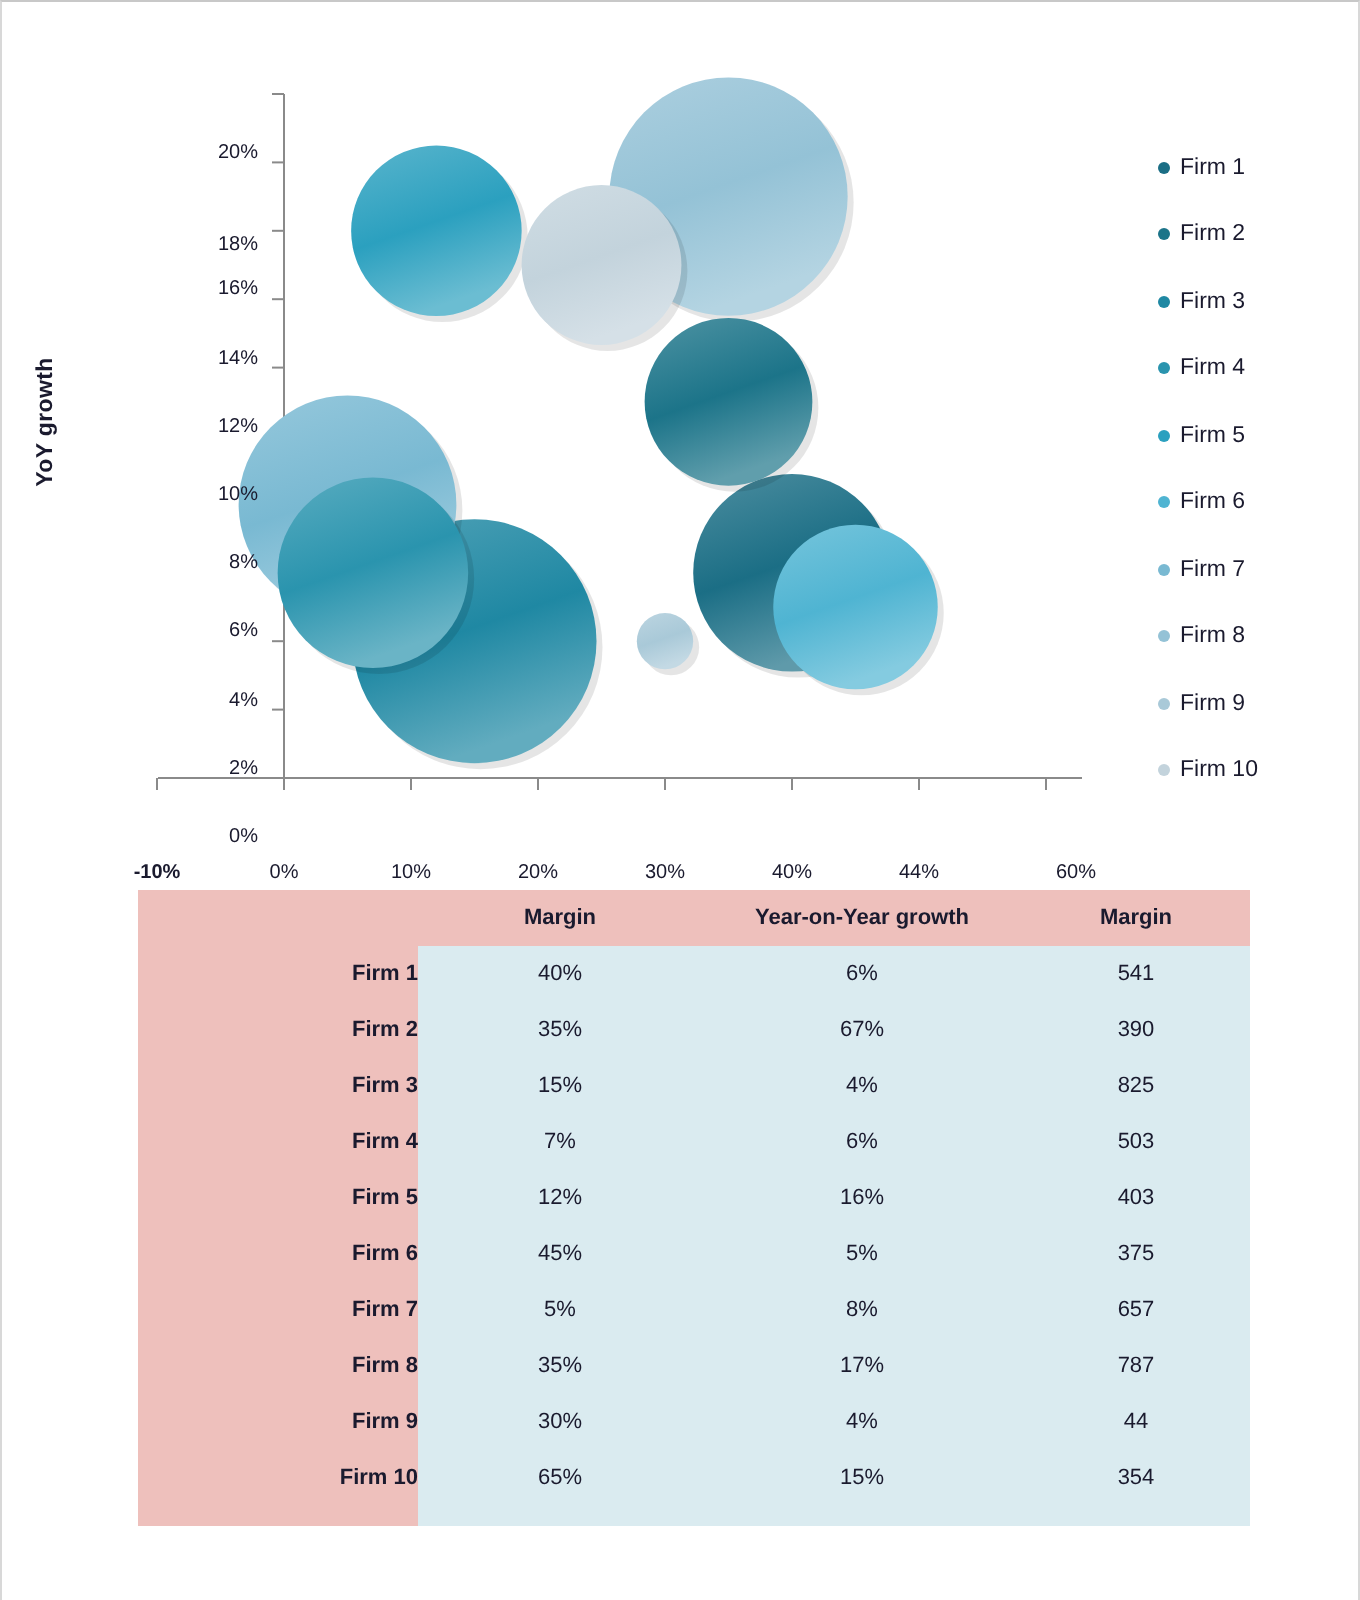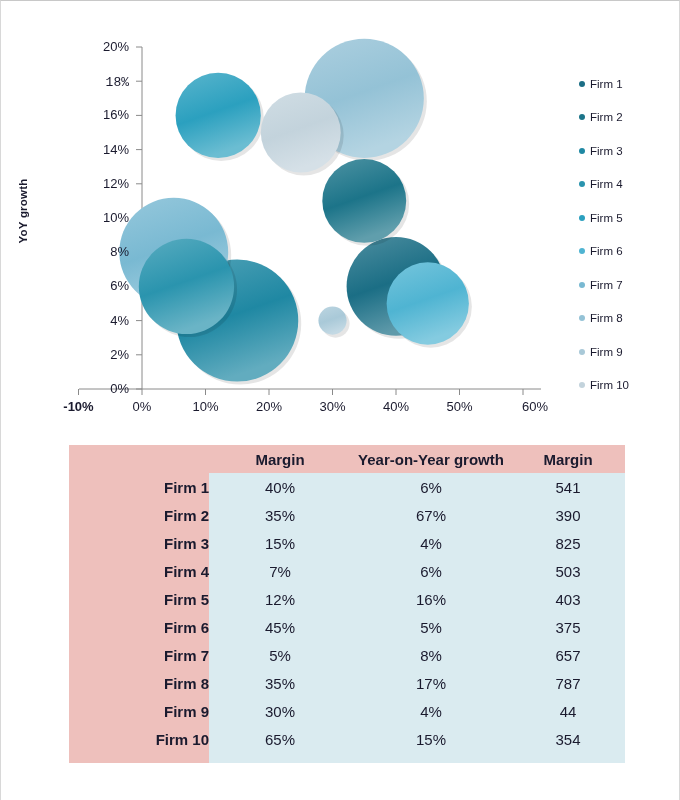--- a/index.html
+++ b/index.html
@@ -47,23 +47,24 @@
   #y-axis-title {
     left: 16px;
     top: 150px;
     width: 120px;
     text-align: center;
     transform: rotate(-90deg);
     transform-origin: 60px 60px;
   }
   .tick-label {
     position: absolute;
-    font-size: 13px;
+    font-size: 10px;
     color: #1a1a2e;
     white-space: nowrap;
+    margin-top: 32px;
   }
   .ytick {
     text-align: right;
     width: 44px;
   }
   .xtick {
     text-align: center;
     width: 50px;
   }
 
@@ -97,21 +98,21 @@
     position: absolute;
     left: 68px;
     top: 444px;
     width: 556px;
     border-collapse: collapse;
     table-layout: fixed;
   }
   #data-table td, #data-table th {
     padding: 0;
     height: 28px;
-    font-size: 15px;
+    font-size: 11px;
     color: #1a1a2e;
     vertical-align: middle;
   }
   .col-firm { width: 140px; }
   .col-margin { width: 142px; }
   .col-yoy { width: 160px; }
   .col-sales { width: 114px; }
 
   thead th {
     background: #eec0bc;
@@ -258,31 +259,31 @@
     <div id="y-tick-labels">
         <div class="tick-label ytick" style="left: 84px; top: 380px;">0%</div>
         <div class="tick-label ytick" style="left: 84px; top: 345.8px;">2%</div>
         <div class="tick-label ytick" style="left: 84px; top: 311.6px;">4%</div>
         <div class="tick-label ytick" style="left: 84px; top: 277.4px;">6%</div>
         <div class="tick-label ytick" style="left: 84px; top: 243.2px;">8%</div>
         <div class="tick-label ytick" style="left: 84px; top: 209px;">10%</div>
         <div class="tick-label ytick" style="left: 84px; top: 174.8px;">12%</div>
         <div class="tick-label ytick" style="left: 84px; top: 140.6px;">14%</div>
         <div class="tick-label ytick" style="left: 84px; top: 106.4px;">16%</div>
-        <div class="tick-label ytick" style="left: 84px; top: 74px; font-family: Liberation Mono, monospace;">18%</div>
+        <div class="tick-label ytick" style="left: 84px; top: 84px;">18%</div>
         <div class="tick-label ytick" style="left: 84px; top: 38px;">20%</div>
       </div>
     <div id="x-tick-labels">
         <div class="tick-label xtick" style="left: 52.5px; top: 398px; font-weight: bold;">-10%</div>
         <div class="tick-label xtick" style="left: 116px; top: 398px;">0%</div>
         <div class="tick-label xtick" style="left: 179.5px; top: 398px;">10%</div>
         <div class="tick-label xtick" style="left: 243px; top: 398px;">20%</div>
         <div class="tick-label xtick" style="left: 306.5px; top: 398px;">30%</div>
         <div class="tick-label xtick" style="left: 370px; top: 398px;">40%</div>
-        <div class="tick-label xtick" style="left: 433.5px; top: 398px;">50%</div>
+        <div class="tick-label xtick" style="left: 433.5px; top: 398px;">44%</div>
         <div class="tick-label xtick" style="left: 497px; top: 398px; text-align: right;">60%</div>
       </div>
 
     <div id="legend">
         <div class="legend-row">
           <span class="legend-dot" style="background: rgb(27, 110, 133);"></span>
           <span class="legend-label">Firm 1</span>
         </div>
         <div class="legend-row">
           <span class="legend-dot" style="background: rgb(28, 116, 137);"></span>

